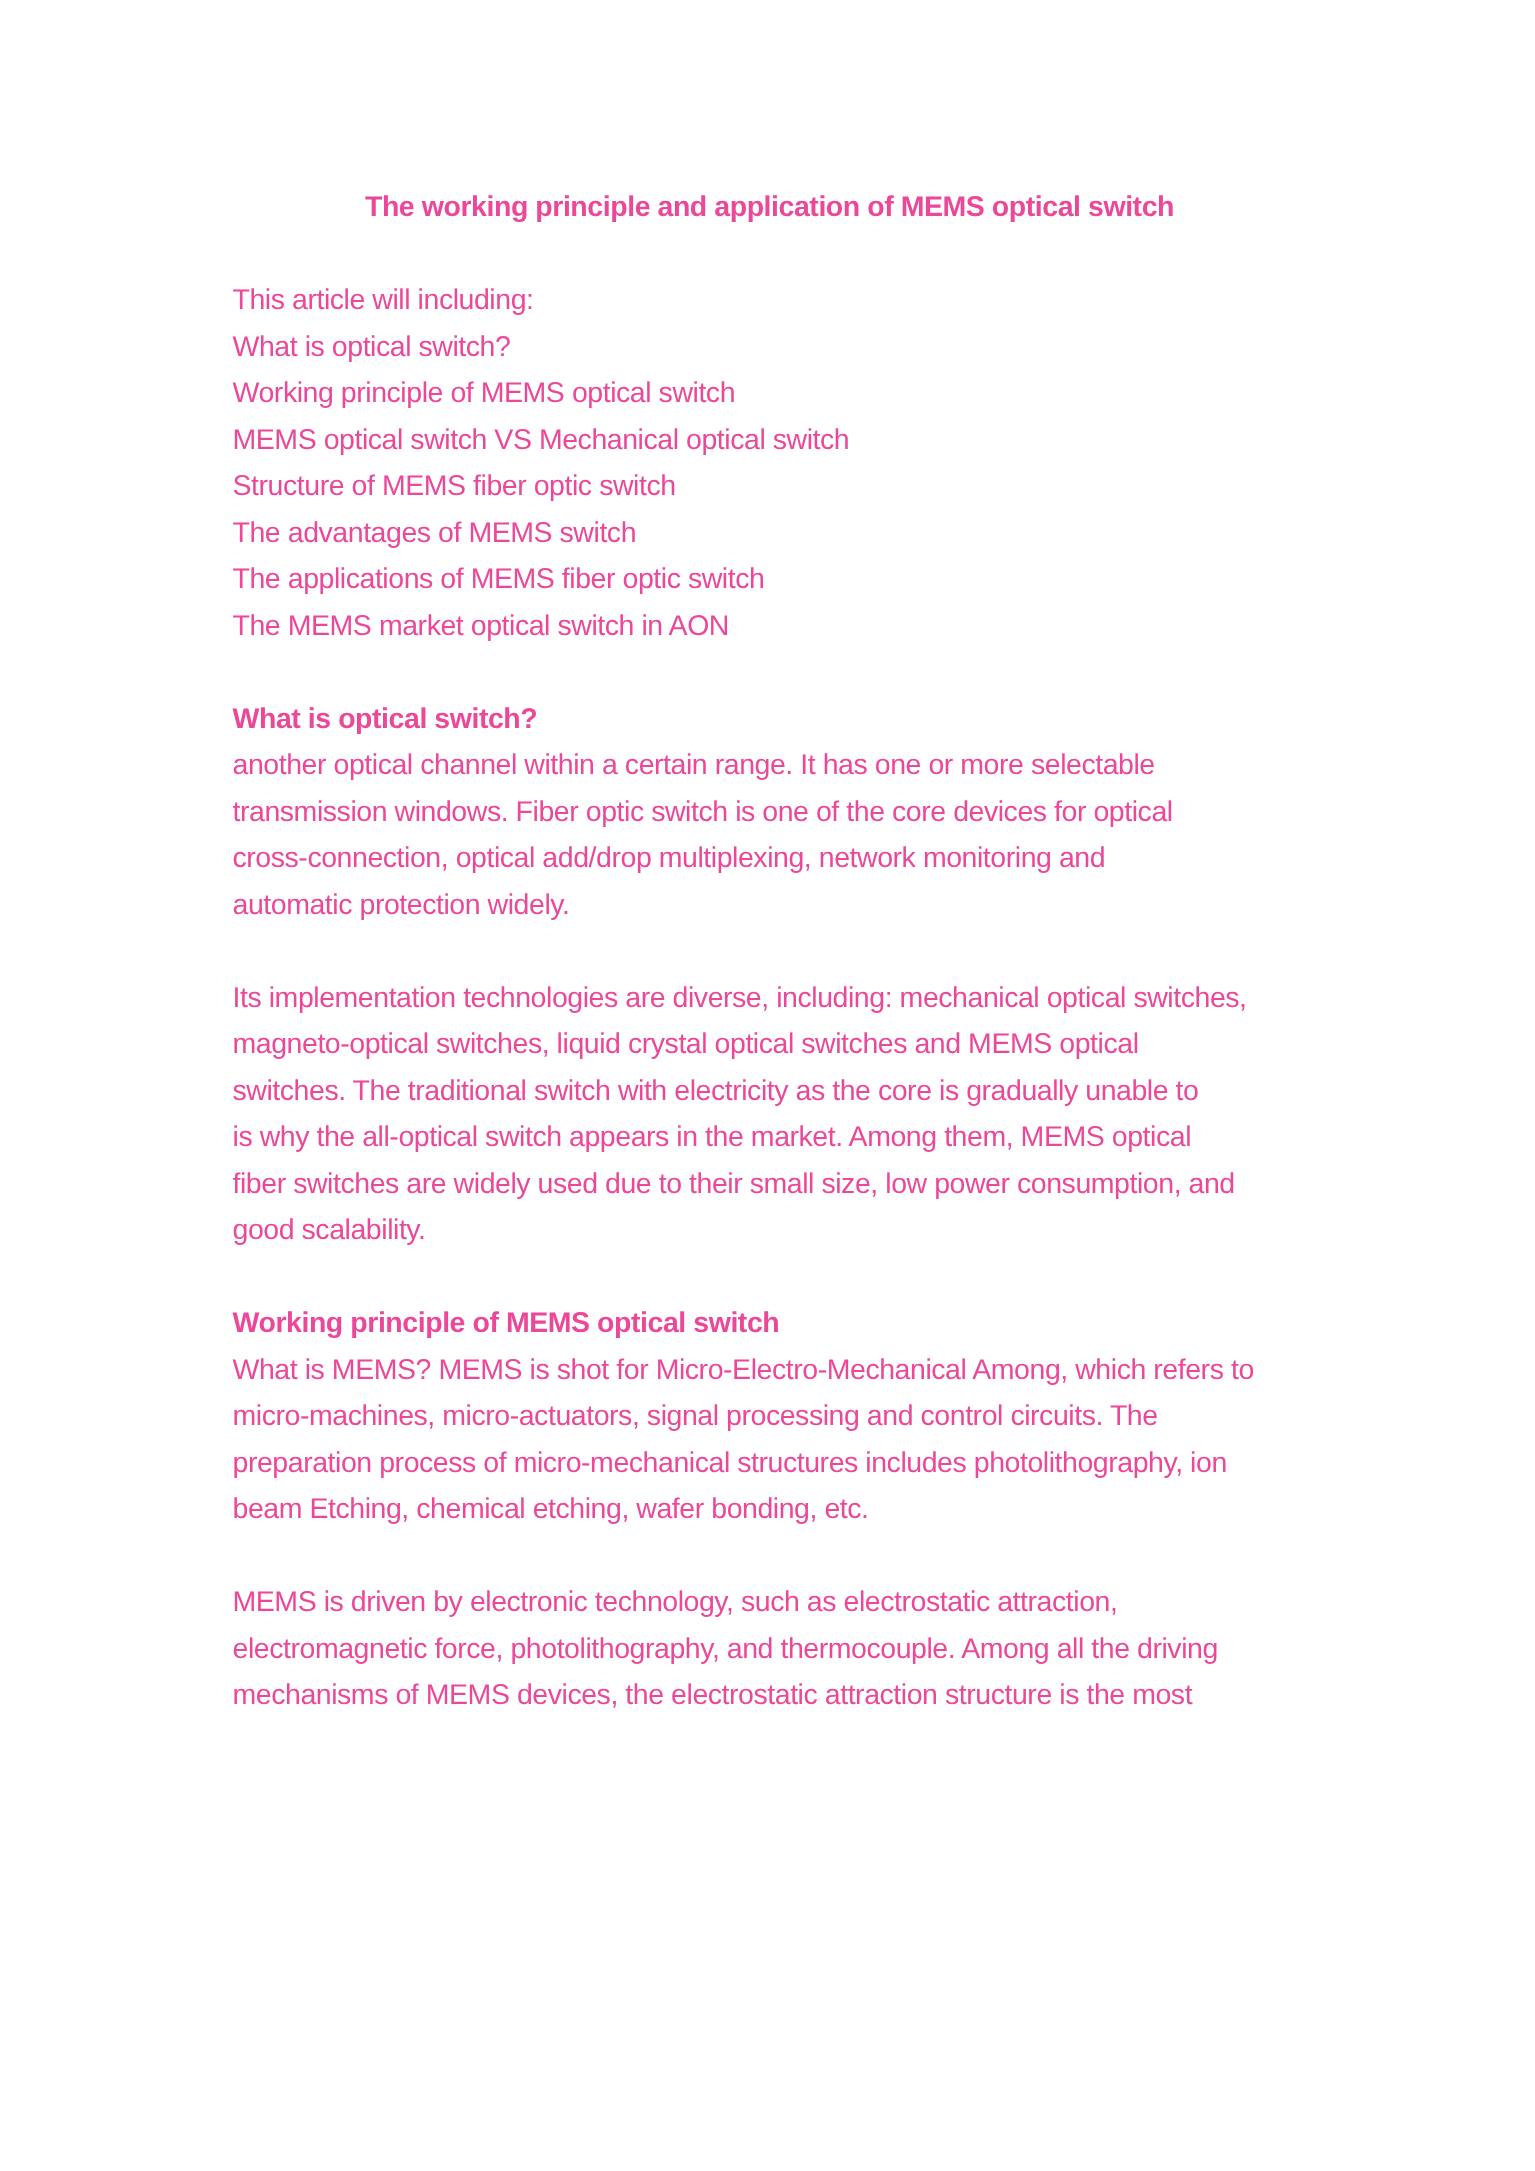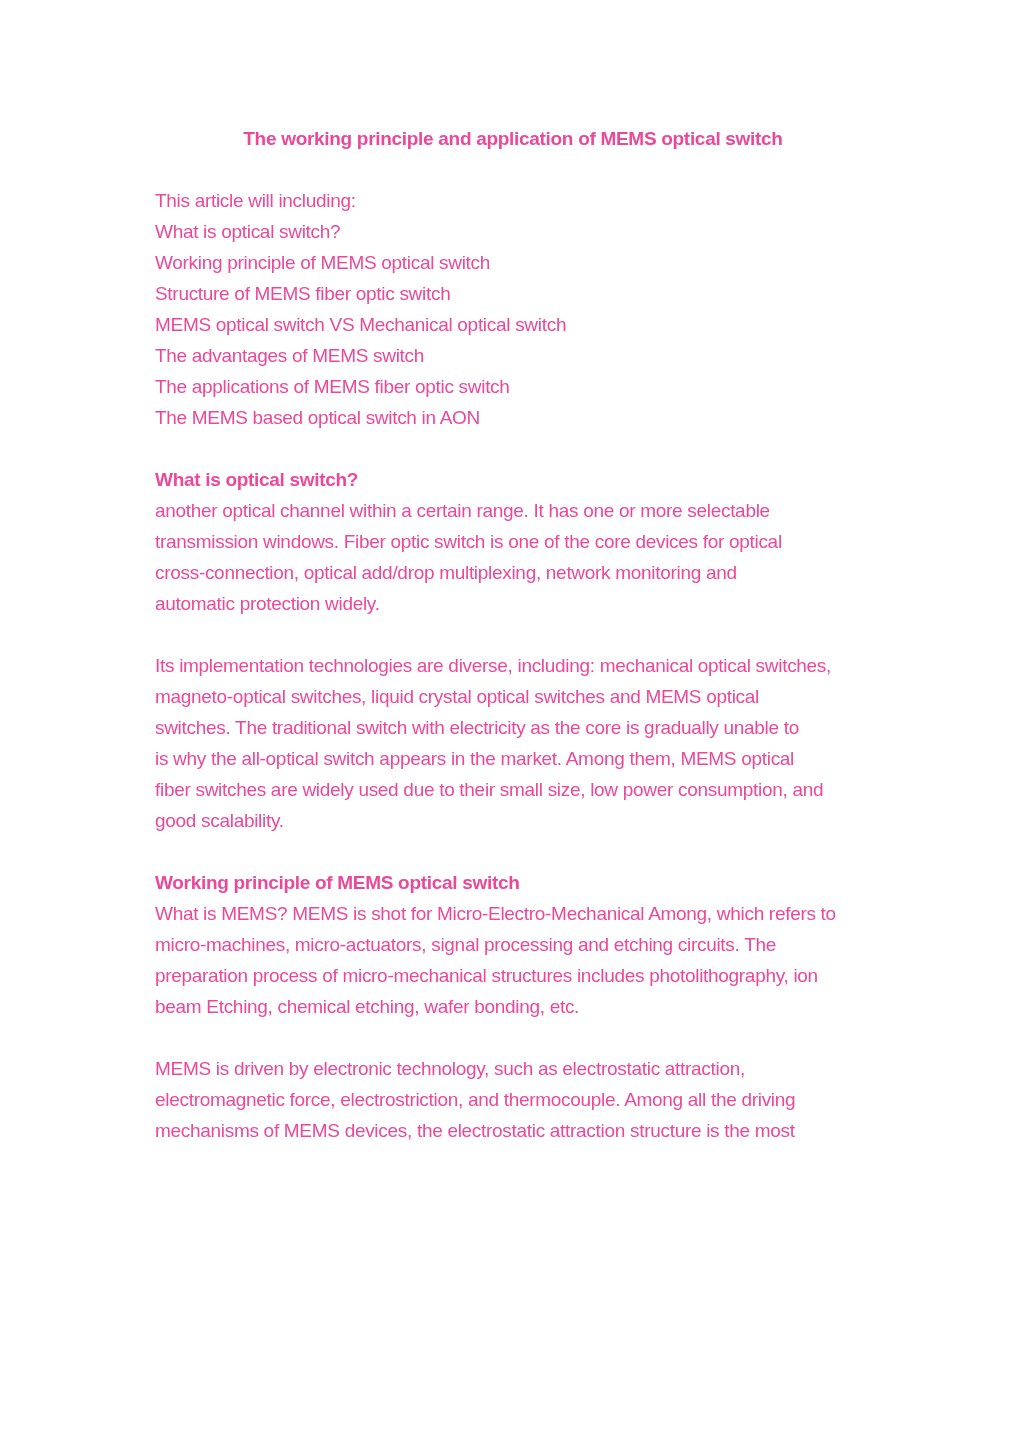--- a/index.html
+++ b/index.html
@@ -45,43 +45,43 @@
 <body>
 
 <div class="page">
   <div class="doc">
     <div class="line title">The working principle and application of MEMS optical switch</div>
     <div class="line blank"></div>
     <div id="doc-body">
         <div class="line">This article will including:</div>
         <div class="line">What is optical switch?</div>
         <div class="line">Working principle of MEMS optical switch</div>
+        <div class="line">MEMS optical switch VS Mechanical optical switch</div>
         <div class="line">Structure of MEMS fiber optic switch</div>
-        <div class="line">MEMS optical switch VS Mechanical optical switch</div>
         <div class="line">The advantages of MEMS switch</div>
         <div class="line">The applications of MEMS fiber optic switch</div>
-        <div class="line">The MEMS based optical switch in AON</div>
+        <div class="line">The MEMS market optical switch in AON</div>
         <div class="line blank"></div>
         <div class="line heading">What is optical switch?</div>
         <div class="line">another optical channel within a certain range. It has one or more selectable</div>
         <div class="line">transmission windows. Fiber optic switch is one of the core devices for optical</div>
         <div class="line">cross-connection, optical add/drop multiplexing, network monitoring and</div>
         <div class="line">automatic protection widely.</div>
         <div class="line blank"></div>
         <div class="line">Its implementation technologies are diverse, including: mechanical optical switches,</div>
         <div class="line">magneto-optical switches, liquid crystal optical switches and MEMS optical</div>
         <div class="line">switches. The traditional switch with electricity as the core is gradually unable to</div>
         <div class="line">is why the all-optical switch appears in the market. Among them, MEMS optical</div>
         <div class="line">fiber switches are widely used due to their small size, low power consumption, and</div>
         <div class="line">good scalability.</div>
         <div class="line blank"></div>
         <div class="line heading">Working principle of MEMS optical switch</div>
         <div class="line">What is MEMS? MEMS is shot for Micro-Electro-Mechanical Among, which refers to</div>
-        <div class="line">micro-machines, micro-actuators, signal processing and etching circuits. The</div>
+        <div class="line">micro-machines, micro-actuators, signal processing and control circuits. The</div>
         <div class="line">preparation process of micro-mechanical structures includes photolithography, ion</div>
         <div class="line">beam Etching, chemical etching, wafer bonding, etc.</div>
         <div class="line blank"></div>
         <div class="line">MEMS is driven by electronic technology, such as electrostatic attraction,</div>
-        <div class="line">electromagnetic force, electrostriction, and thermocouple. Among all the driving</div>
+        <div class="line">electromagnetic force, photolithography, and thermocouple. Among all the driving</div>
         <div class="line">mechanisms of MEMS devices, the electrostatic attraction structure is the most</div>
       </div>
   </div>
 </div>
 
 </body></html>

